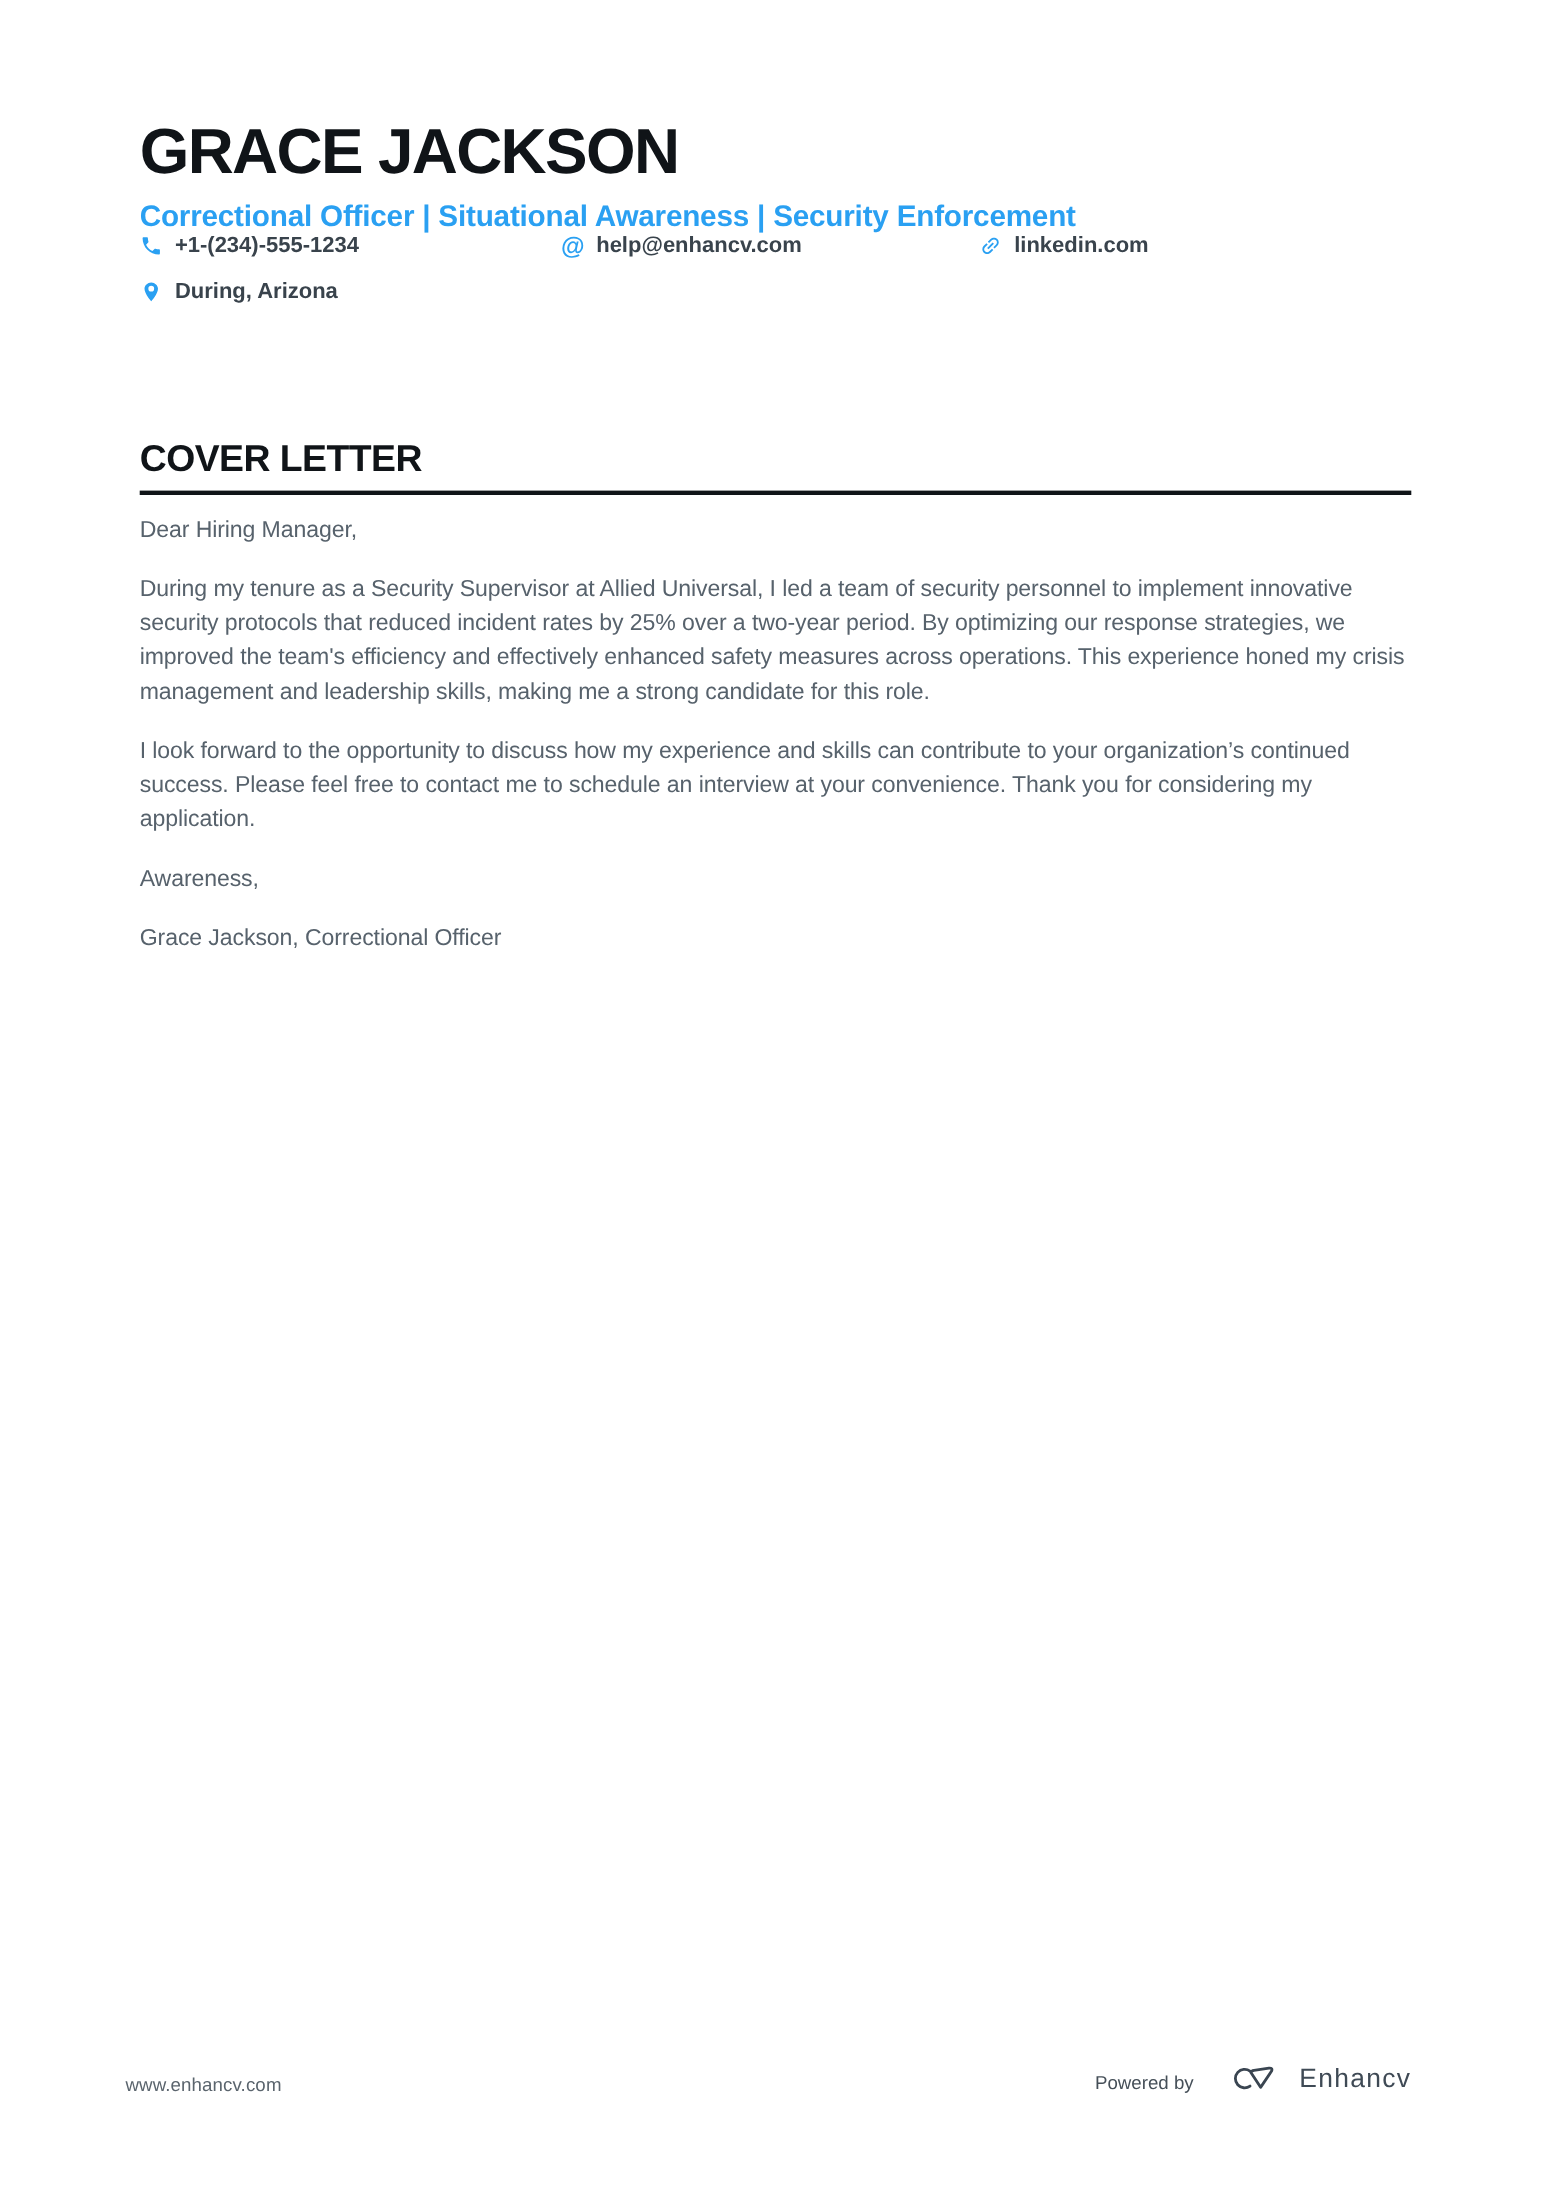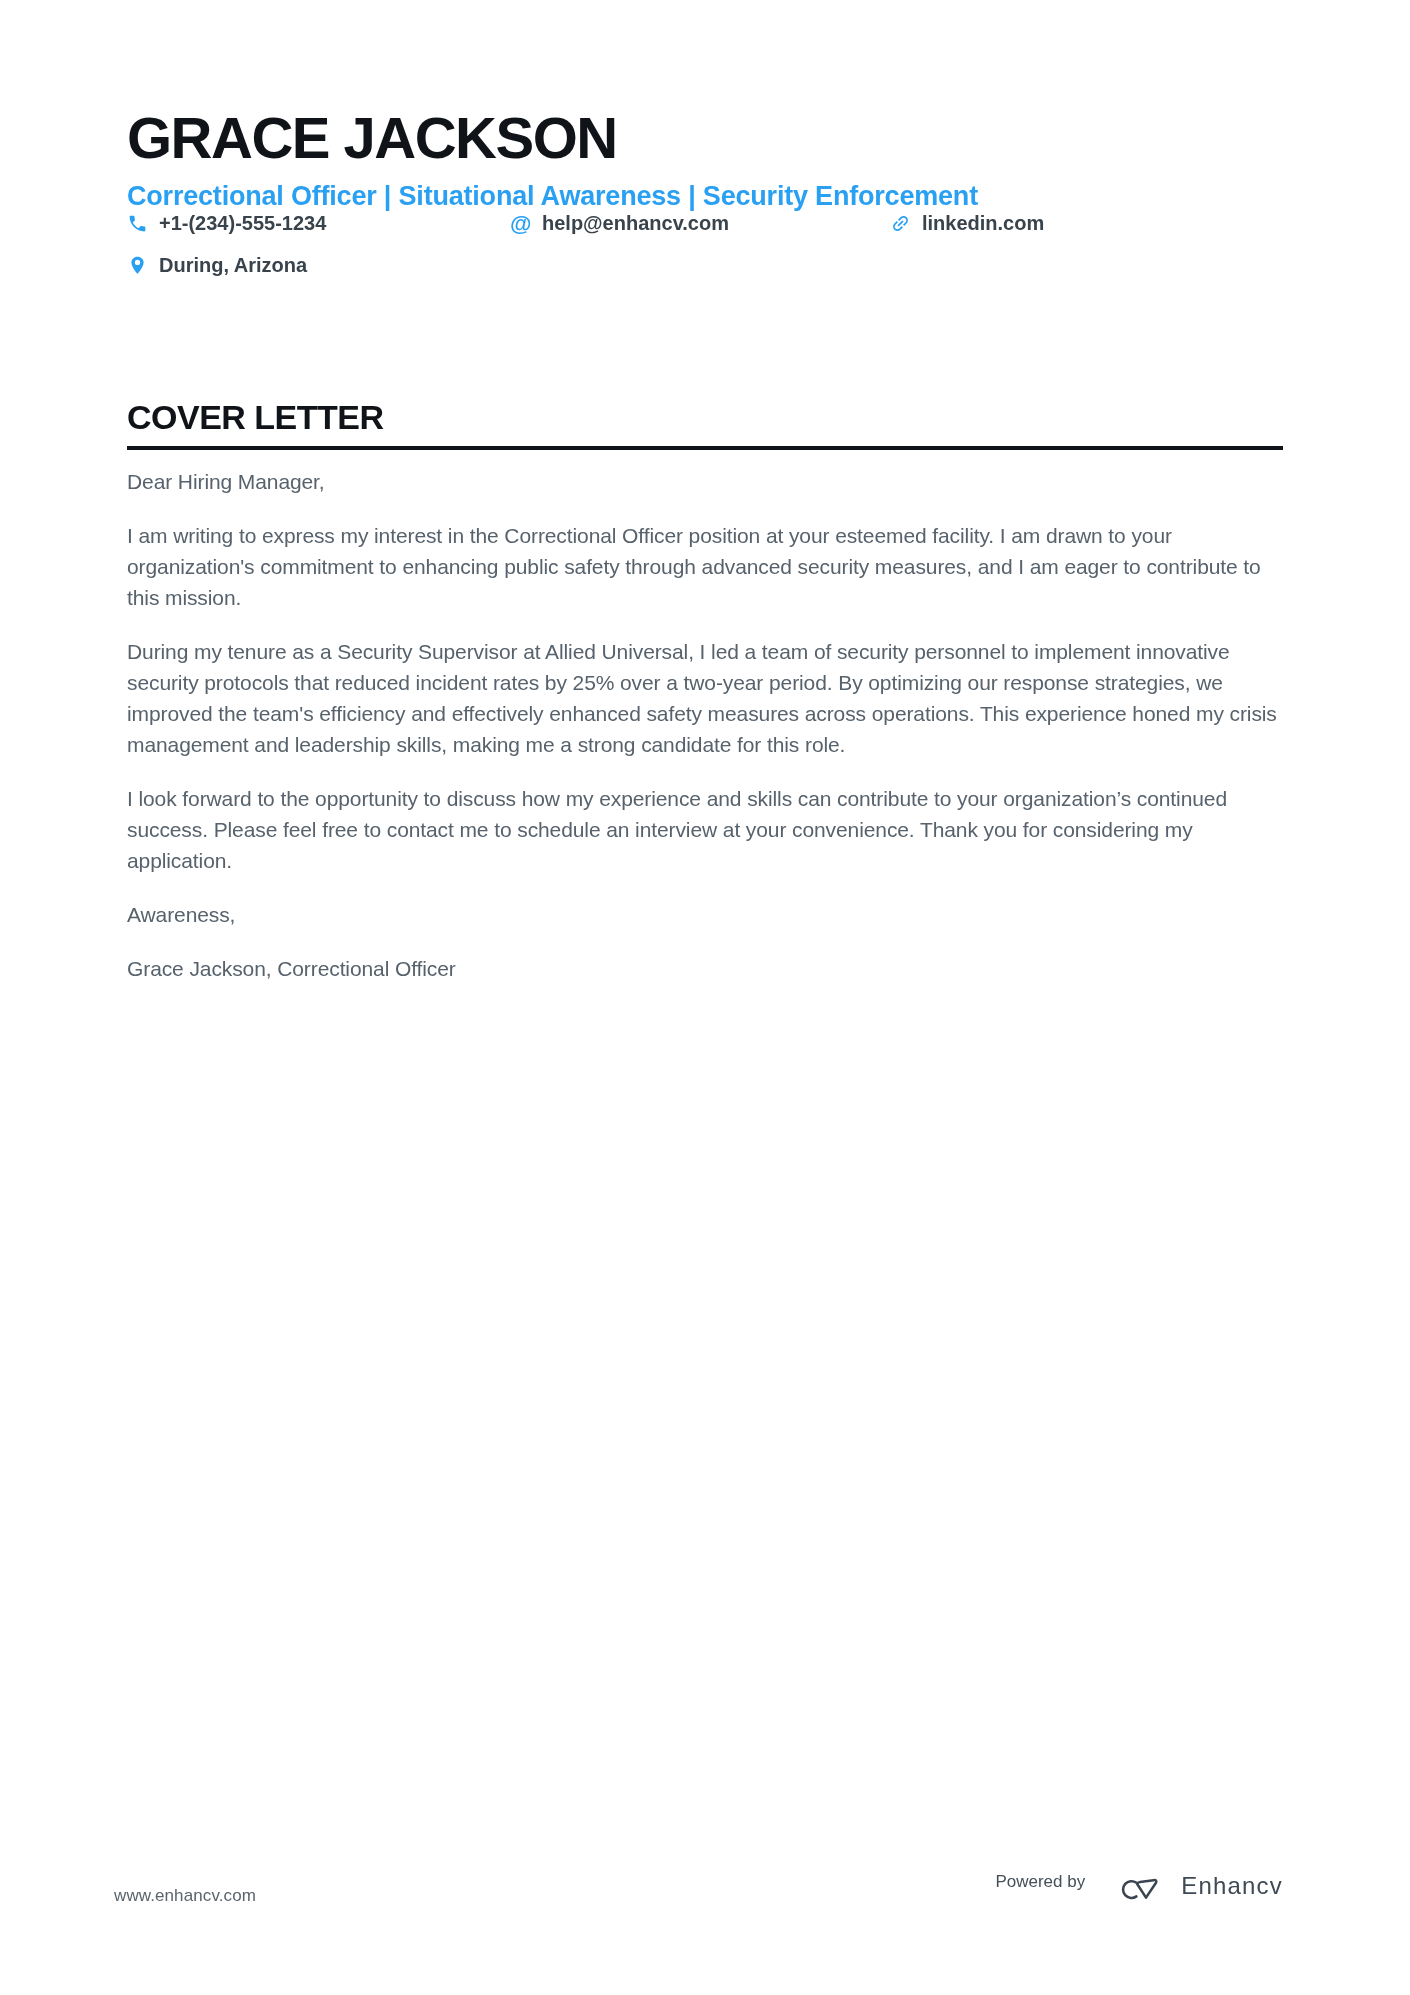--- a/index.html
+++ b/index.html
@@ -90,21 +90,21 @@
     top: 1886px;
     font-size: 17px;
     color: #5a646d;
     letter-spacing: 0.1px;
   }
   .powered-by {
     position: absolute;
     right: 127px;
     top: 1872px;
     display: flex;
-    align-items: flex-start;
+    align-items: flex-end;
     gap: 0;
   }
   .powered-by-label { font-size: 17px; color: #454f58; margin-right: 30px; }
   .brand-mark { width: 54px; height: 32px; margin-right: 12px; }
   .brand-mark svg { display: block; width: 100%; height: 100%; }
   .brand-wordmark {
     font-size: 24px;
     font-weight: 400;
     color: #3f4a55;
     letter-spacing: 1.2px;
@@ -151,21 +151,20 @@
           </svg>
       </span>
       <span>During, Arizona</span>
     </div>
   </header>
 
   <h2 class="section-heading">COVER LETTER</h2>
 
   <div class="letter-body">
     <p>Dear Hiring Manager,</p>
-    <p>I am writing to express my interest in the Correctional Officer position at your esteemed facility. I am drawn to your organization's commitment to enhancing public safety through advanced security measures, and I am eager to contribute to this mission.</p>
     <p>During my tenure as a Security Supervisor at Allied Universal, I led a team of security personnel to implement innovative security protocols that reduced incident rates by 25% over a two-year period. By optimizing our response strategies, we improved the team's efficiency and effectively enhanced safety measures across operations. This experience honed my crisis management and leadership skills, making me a strong candidate for this role.</p>
     <p>I look forward to the opportunity to discuss how my experience and skills can contribute to your organization’s continued success. Please feel free to contact me to schedule an interview at your convenience. Thank you for considering my application.</p>
     <p>Awareness,</p>
     <p>Grace Jackson, Correctional Officer</p>
   </div>
 
   <div class="footer-site">www.enhancv.com</div>
 
   <div class="powered-by">
     <span class="powered-by-label">Powered by</span>

